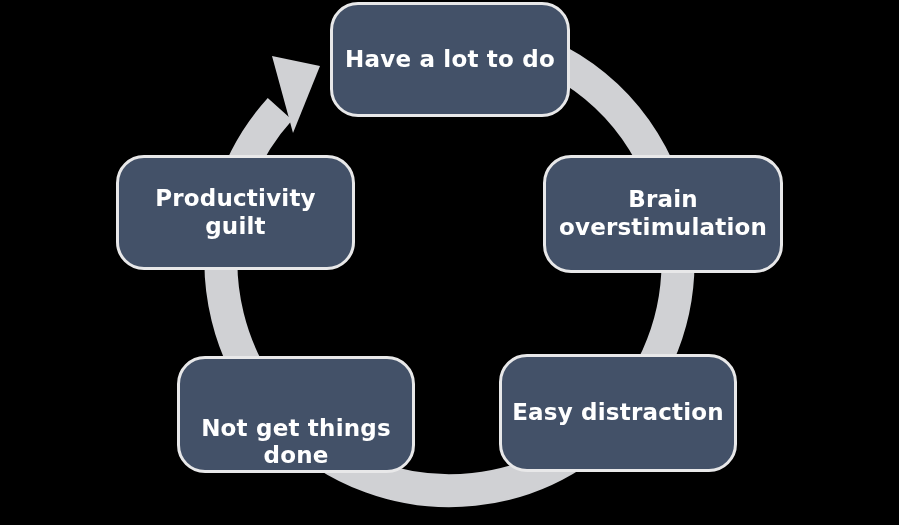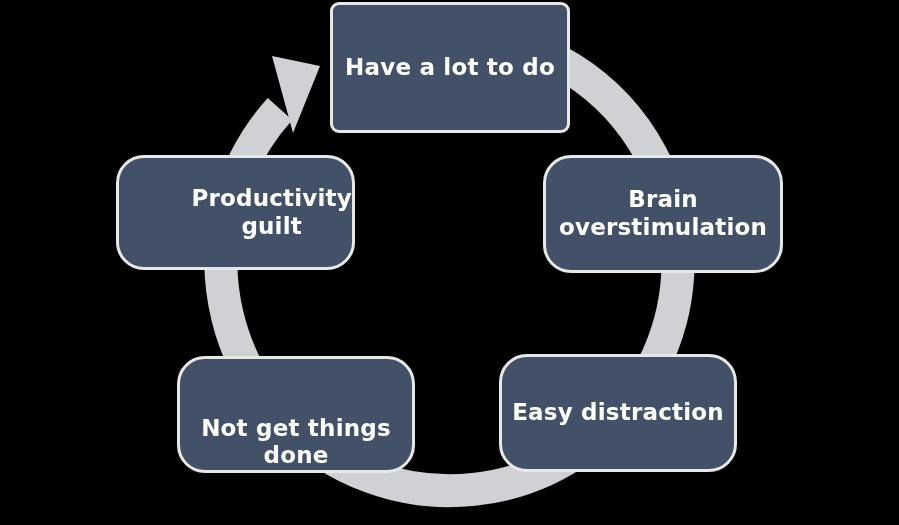--- a/index.html
+++ b/index.html
@@ -44,25 +44,25 @@
     display: flex;
     align-items: center;
     justify-content: center;
     text-align: center;
     font-weight: 700;
     font-size: 23px;
     line-height: 1.2;
     white-space: pre-line;
     letter-spacing: 0.2px;
   }
-  .node-have         { left: 330px; top:   2px; width: 240px; height: 131px; border-radius: 9px; }
+  .node-have         { left: 330px; top:   2px; width: 240px; height: 115px; }
   .node-brain        { left: 543px; top: 155px; width: 240px; height: 118px; }
   .node-easy         { left: 499px; top: 354px; width: 238px; height: 118px; }
   .node-notget       { left: 177px; top: 356px; width: 238px; height: 117px; align-items: flex-end; }
-  .node-productivity { left: 116px; top: 155px; width: 239px; height: 115px; justify-content: flex-end; }
+  .node-productivity { left: 116px; top: 155px; width: 239px; height: 115px; }
 </style>
 </head>
 <body>
 
 <div class="canvas">
 
   <svg class="cycle-svg" viewBox="0 0 899 525" xmlns="http://www.w3.org/2000/svg">
 
     <path class="arc-path" d="M 357 53.3 A 228.5 228.5 0 1 1 280 109"></path>
 

